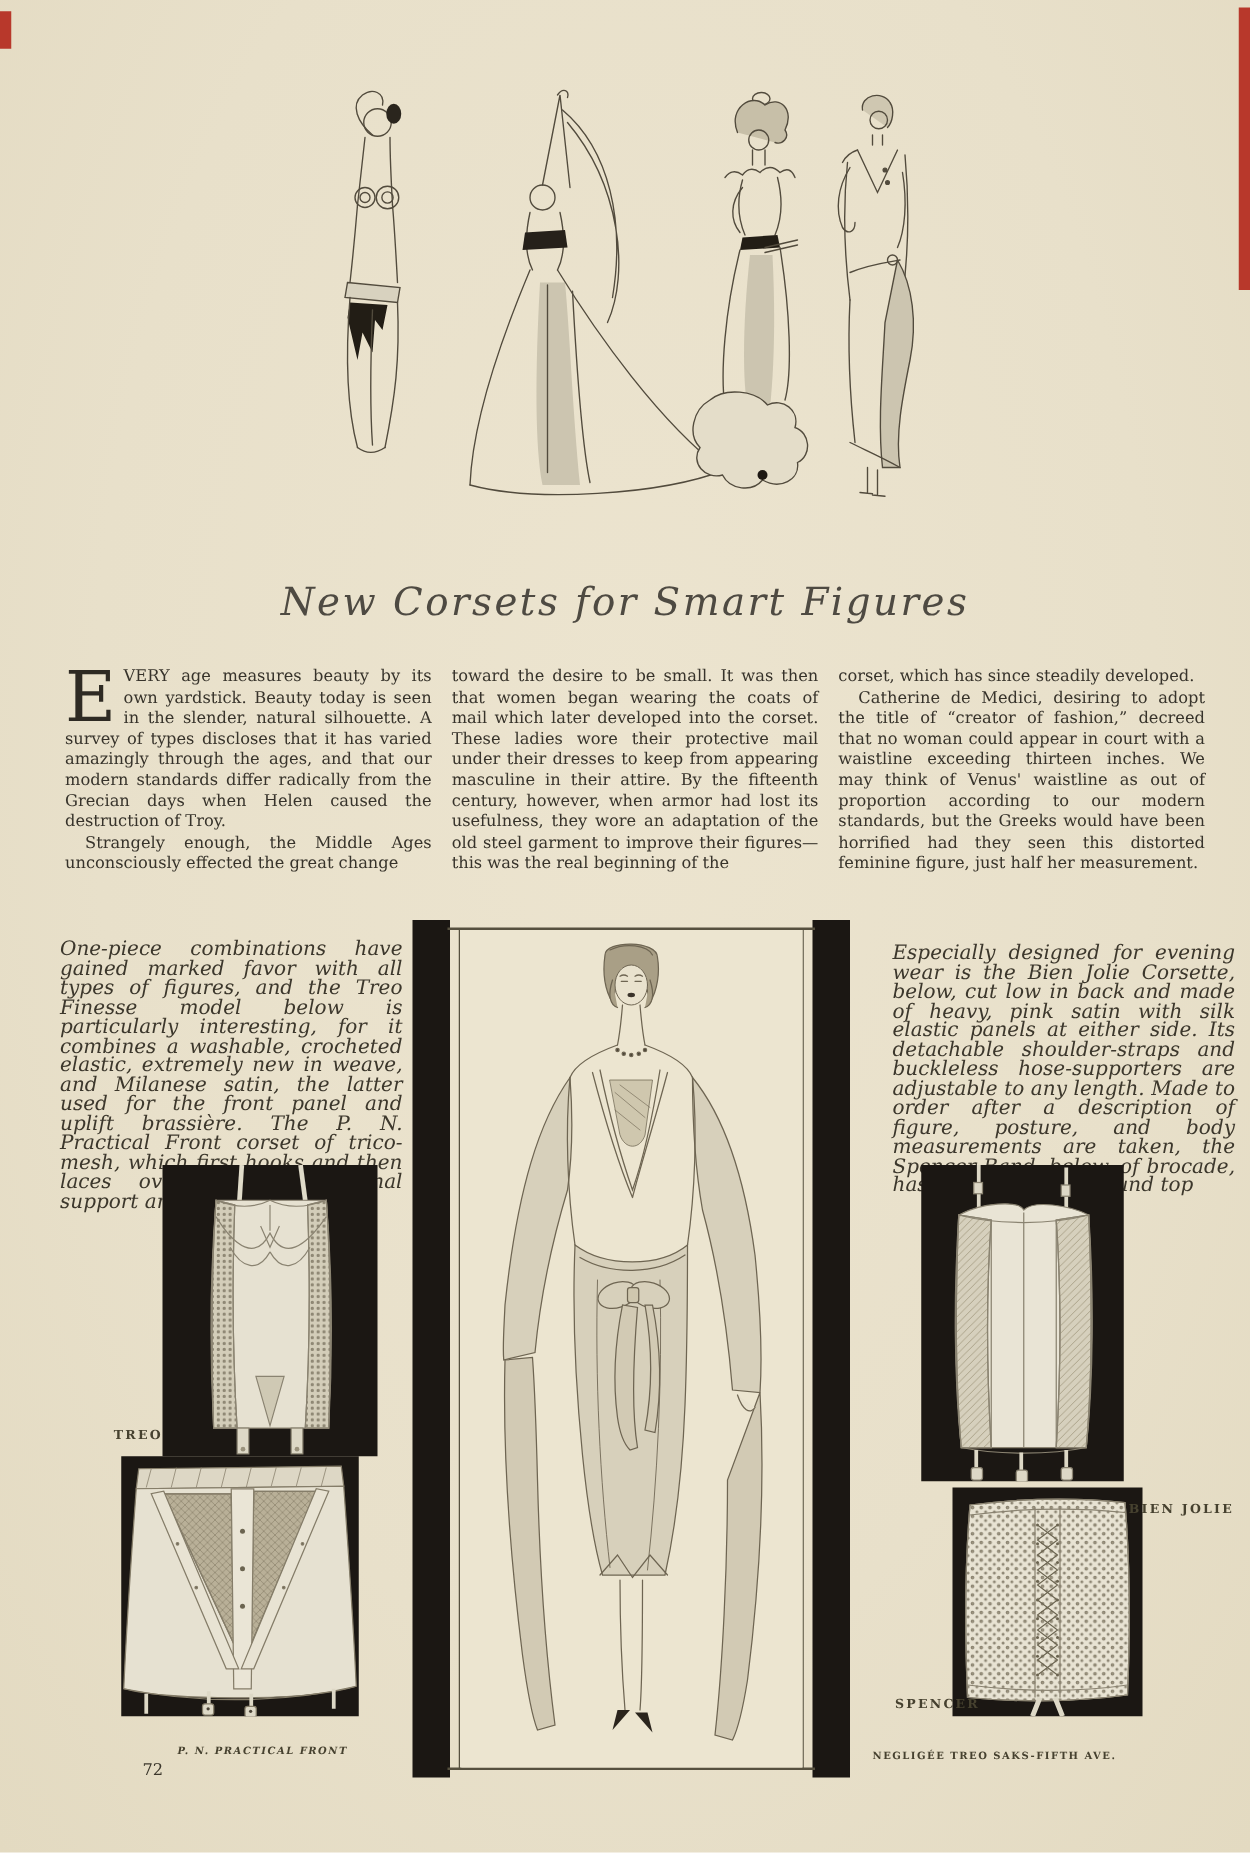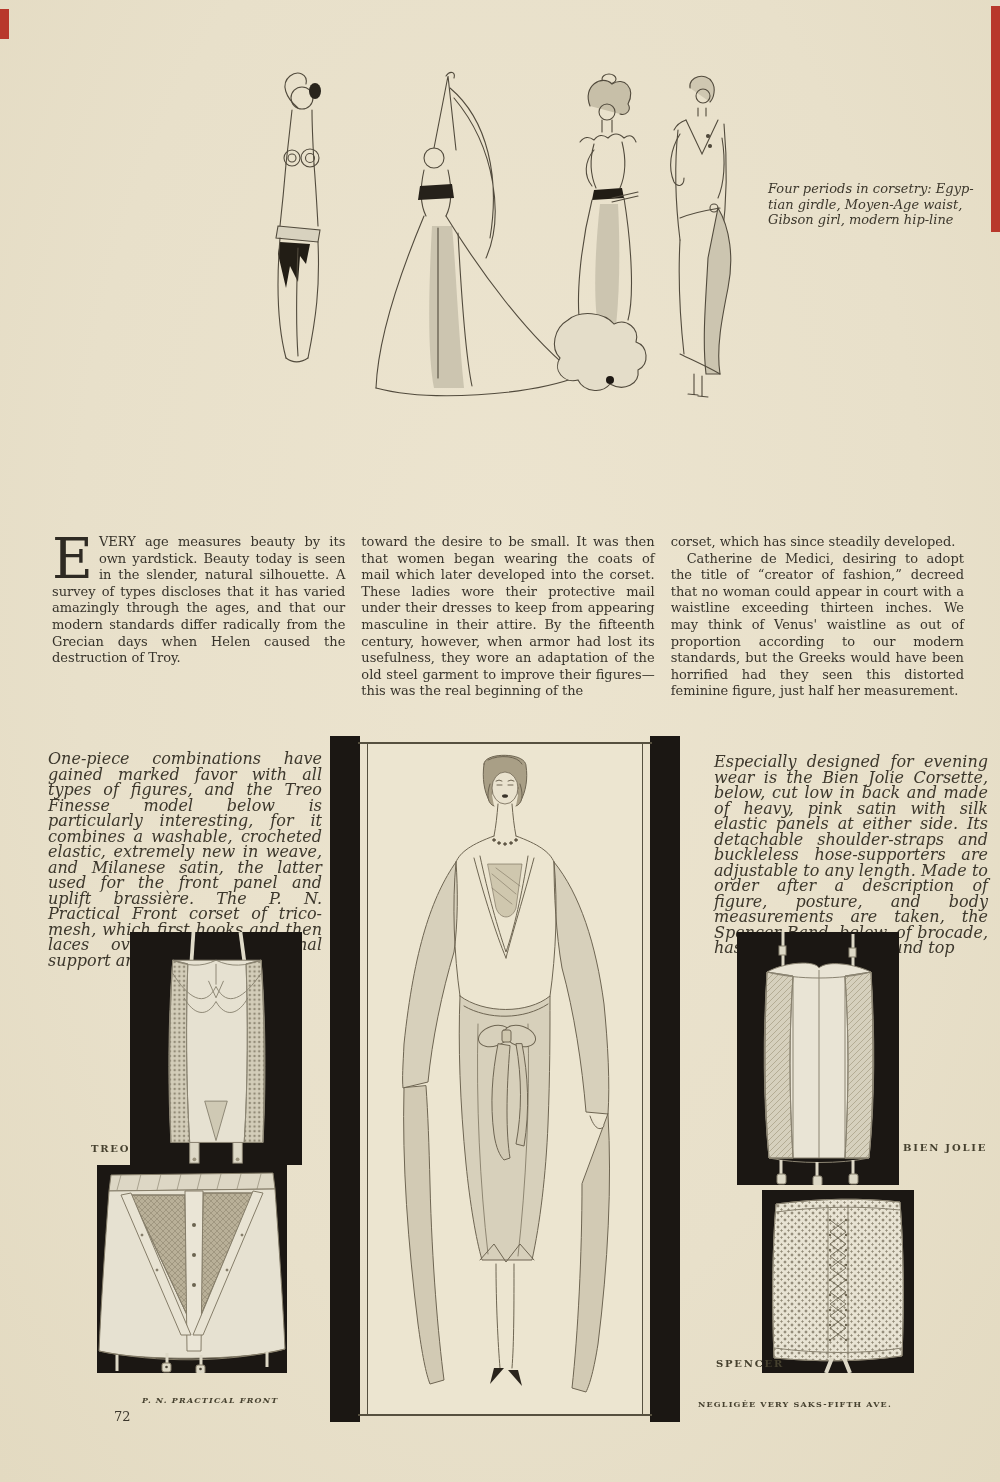--- a/index.html
+++ b/index.html
@@ -67,21 +67,21 @@
   .product.pn{left:97px;top:1165px;width:190px;height:208px;}
   .product.bj{left:737px;top:932px;width:162px;height:253px;}
   .product.sp{left:762px;top:1190px;width:152px;height:183px;}
 
   .plabel{
     position:absolute;font-size:10px;font-weight:700;
     letter-spacing:1.8px;color:#46412f;white-space:nowrap;
   }
   .plabel.treo{left:91px;top:1143px;}
   .plabel.pn{left:142px;top:1395px;letter-spacing:1.2px;font-size:8px;font-style:italic;}
-  .plabel.bj{left:903px;top:1142px;}
+  .plabel.bj{left:903px;top:1202px;}
   .plabel.sp{left:716px;top:1358px;}
   .plabel.neg{left:698px;top:1399px;letter-spacing:1.2px;font-size:8px;}
 
   .page-number{position:absolute;left:90px;top:1409px;font-size:13px;color:#3c372c;margin-left:24px;}
   svg{display:block;}
 </style>
 </head>
 <body>
 
 <div class="page">
@@ -148,30 +148,27 @@
       <path d="M452,76 C442,92 440,110 446,124 C450,130 456,128 456,120"></path>
       <path d="M494,80 C498,104 496,126 490,140"></path>
       <path d="M490,150 C502,170 506,200 500,230 C494,260 488,290 492,316 L478,316 C474,280 478,240 480,200 Z" fill="#ccc5b0"></path>
       <circle cx="486" cy="150" r="4"></circle>
       <path d="M452,160 C466,154 480,152 492,150"></path>
       <path d="M452,182 C450,220 452,260 456,296 M452,296 C464,302 478,308 492,316"></path>
       <path d="M466,316 L466,336 M474,318 L474,338 M460,336 L470,337 M470,338 L480,339"></path>
     </g>
   </svg>
 
-  <div class="top-caption">
-    <div>Four periods in corsetry: Egyp-</div>
-    <div>tian girdle, Moyen-Age waist,</div>
-    <div>Gibson girl, modern hip-line</div>
-  </div>
-
+
+  <h2 class="page-subtitle">New Corsets for Smart Figures</h2>
 
   <div class="columns">
     <div class="col">
       <p><span class="dropcap">E</span><span>VERY age measures beauty by its own yardstick.  Beauty today is seen in the slender, natural silhouette.  A survey of types discloses that it has varied amazingly through the ages, and that our modern standards differ radically from the Grecian days when Helen caused the destruction of Troy.</span></p>
+      <p class="indent">Strangely enough, the Middle Ages unconsciously effected the great change</p>
     </div>
     <div class="col">
       <p>toward the desire to be small.  It was then that women began wearing the coats of mail which later developed into the corset. These ladies wore their protective mail under their dresses to keep from appearing masculine in their attire.  By the fifteenth century, however, when armor had lost its usefulness, they wore an adaptation of the old steel garment to improve their figures—this was the real beginning of the</p>
     </div>
     <div class="col">
       <p>corset, which has since steadily developed.</p>
       <p class="indent">Catherine de Medici, desiring to adopt the title of “creator of fashion,” decreed that no woman could appear in court with a waistline exceeding thirteen inches.  We may think of Venus' waistline as out of proportion according to our modern standards, but the Greeks would have been horrified had they seen this distorted feminine figure, just half her measurement.</p>
     </div>
   </div>
 
@@ -352,17 +349,17 @@
       <path d="M68,30 L84,42 L68,54 L84,66 L68,78 L84,90 L68,102 L84,114 L68,126 L84,138 L68,150" stroke="#6b6450" stroke-width="0.9"></path>
       <path d="M84,30 L68,42 L84,54 L68,66 L84,78 L68,90 L84,102 L68,114 L84,126 L68,138 L84,150" stroke="#6b6450" stroke-width="0.9"></path>
       <path d="M70,168 L64,183 M82,168 L88,183" stroke="#ddd8c6" stroke-width="4"></path>
     </svg>
   </div>
 
   <div class="plabel treo">TREO</div>
   <div class="plabel pn">P. N. PRACTICAL FRONT</div>
   <div class="plabel bj">BIEN JOLIE</div>
   <div class="plabel sp">SPENCER</div>
-  <div class="plabel neg">NEGLIGÉE VERY SAKS-FIFTH AVE.</div>
+  <div class="plabel neg">NEGLIGÉE TREO SAKS-FIFTH AVE.</div>
 
   <div class="page-number">72</div>
 
 </div>
 
 </body></html>

